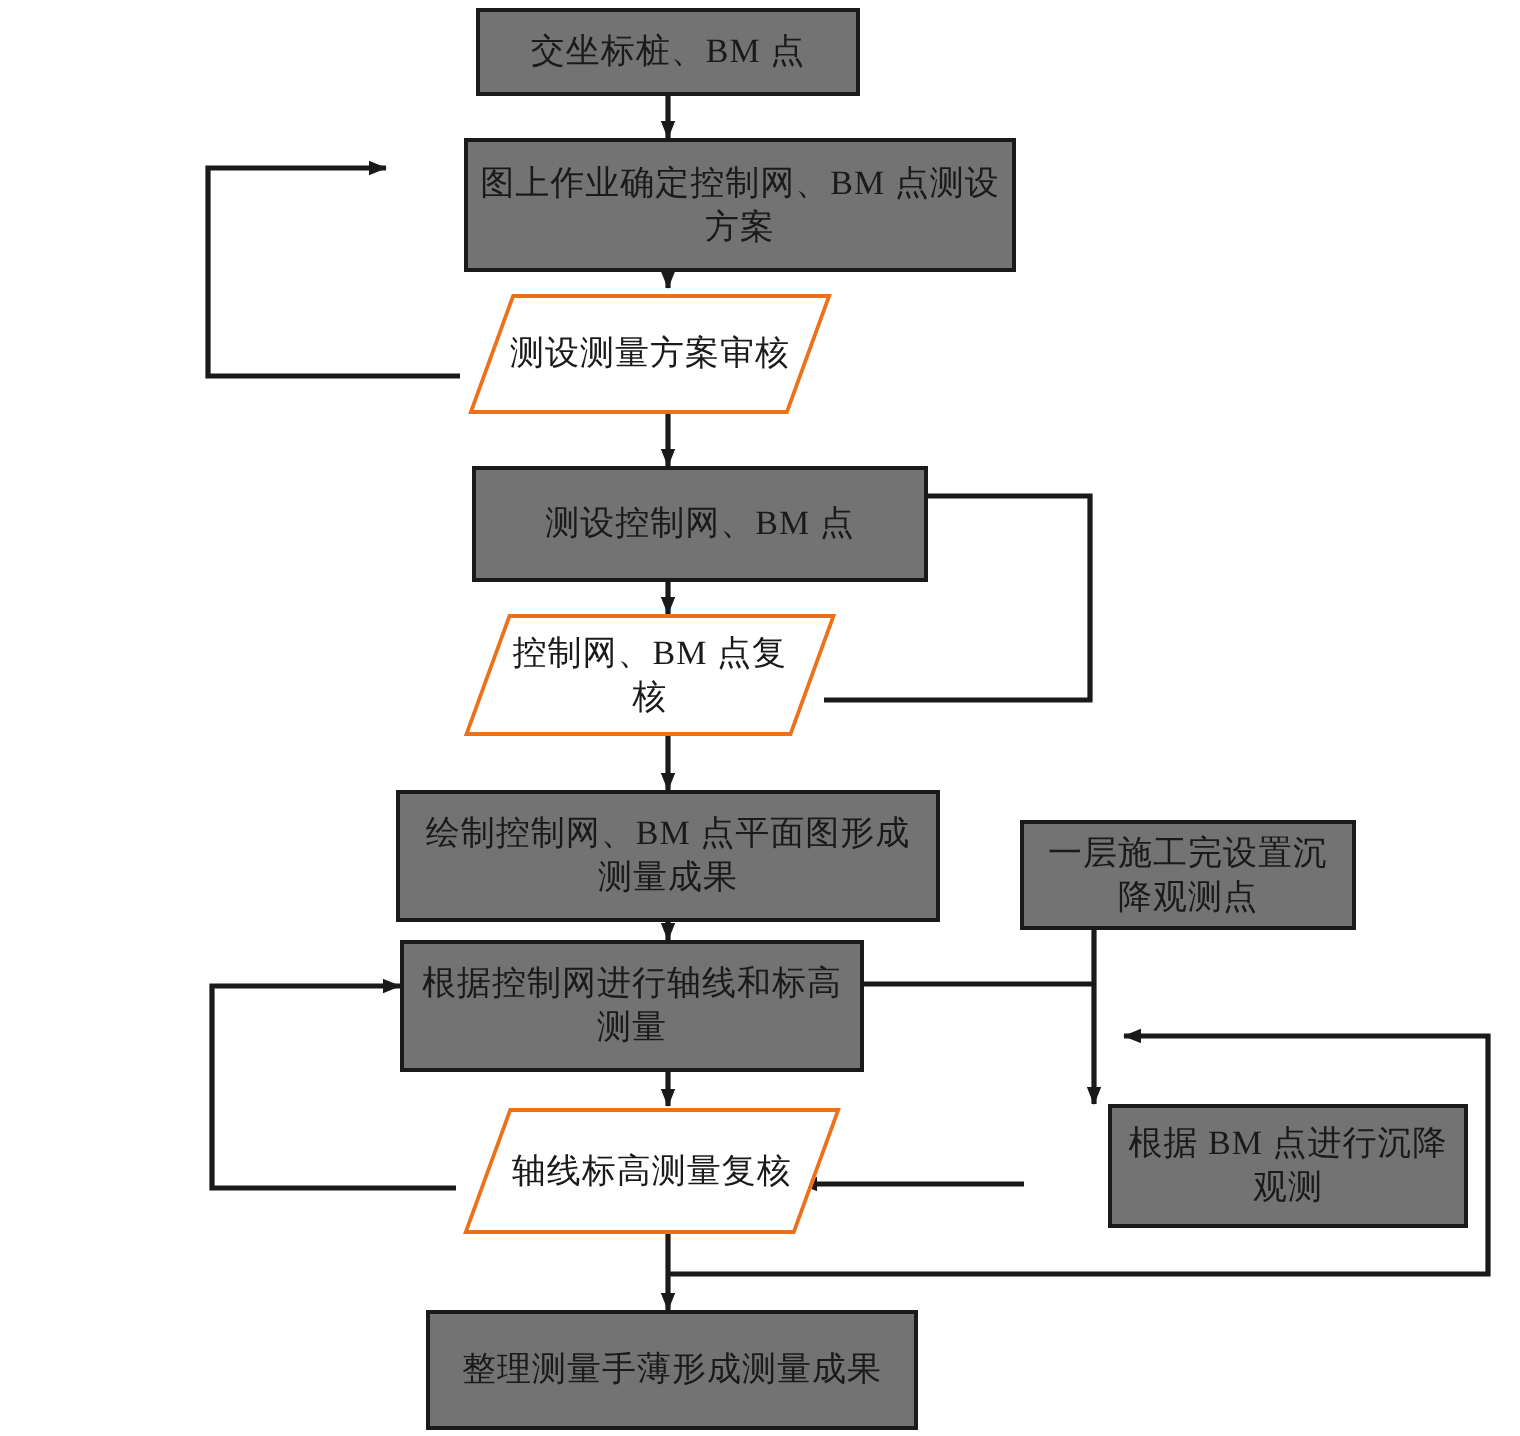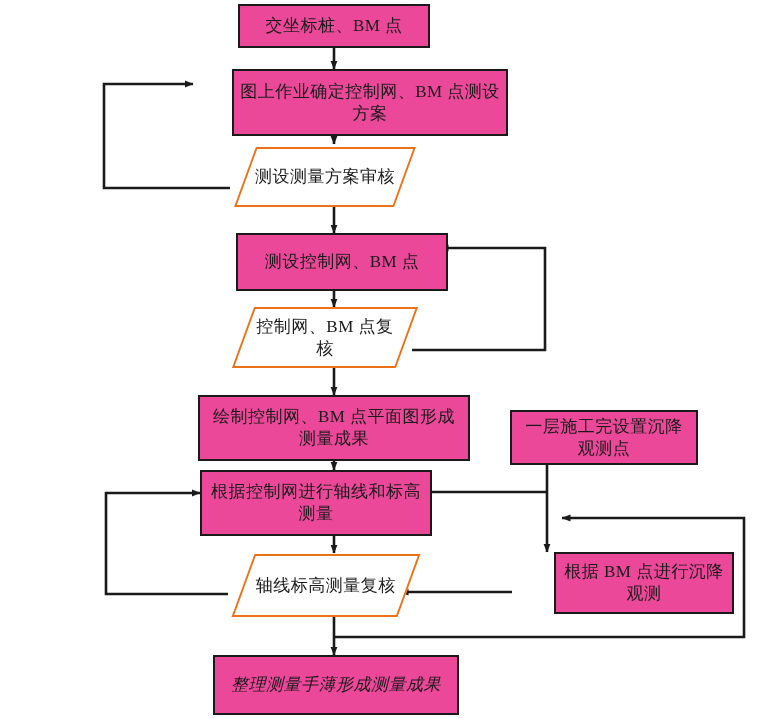--- a/index.html
+++ b/index.html
@@ -31,21 +31,21 @@
     line-height:1.28;
     letter-spacing:0.5px;
     color:#1a1a1a;
     font-size:17px;
     padding:2px 6px;
     z-index:3;
     background:transparent;
   }
   .proc{
     border:2px solid #1a1a1a;
-    background:#ec4899;
+    background:#737373;
   }
   .dec{
     border:2px solid #ED7118;
     background:#ffffff;
     transform:skewX(-20deg);
   }
   .dec > span{
     display:block;
     transform:skewX(20deg);
   }
@@ -102,45 +102,45 @@
   </div>
 
   <div class="node proc" style="left:196px; top:69px; width:276px; height:67px;margin-left:36px;">
     <span class="nlabel">图上作业确定控制网、BM 点测设方案</span>
   </div>
 
   <div class="node dec" style="left:245px; top:147px; width:160px; height:60px;">
     <span>测设测量方案审核</span>
   </div>
 
-  <div class="node proc" style="left:236px; top:233px; width:212px; height:58px;align-items:center;">
+  <div class="node proc" style="left:236px; top:233px; width:228px; height:58px;align-items:center;">
     <span class="nlabel">测设控制网、BM 点</span>
   </div>
 
   <div class="node dec" style="left:243px; top:307px; width:164px; height:61px;">
     <span>控制网、BM 点复核</span>
   </div>
 
   <div class="node proc" style="left:200px; top:470px; width:232px; height:66px;">
     <span class="nlabel">根据控制网进行轴线和标高测量</span>
   </div>
 
   <div class="node proc" style="left:198px; top:395px; width:272px; height:66px;">
     <span class="nlabel">绘制控制网、BM 点平面图形成测量成果</span>
   </div>
 
   <div class="node dec" style="left:243px; top:554px; width:166px; height:63px;">
     <span>轴线标高测量复核</span>
   </div>
 
-  <div class="node proc" style="left:213px; top:655px; width:246px; height:60px;font-style:italic;">
+  <div class="node proc" style="left:213px; top:655px; width:246px; height:60px;">
     <span class="nlabel">整理测量手薄形成测量成果</span>
   </div>
 
-  <div class="node proc" style="left:510px; top:410px; width:188px; height:55px;">
+  <div class="node proc" style="left:510px; top:410px; width:168px; height:55px;">
     <span class="nlabel">一层施工完设置沉降观测点</span>
   </div>
 
   <div class="node proc" style="left:512px; top:552px; width:180px; height:62px;margin-left:42px;">
     <span class="nlabel">根据 BM 点进行沉降观测</span>
   </div>
 
 </div>
 
 </body></html>

